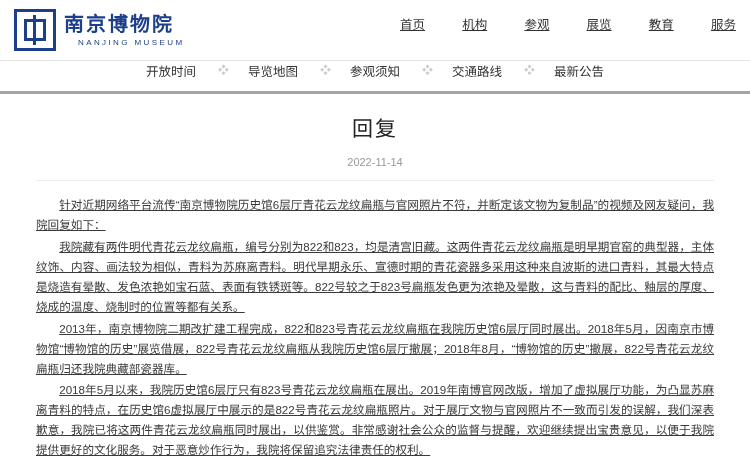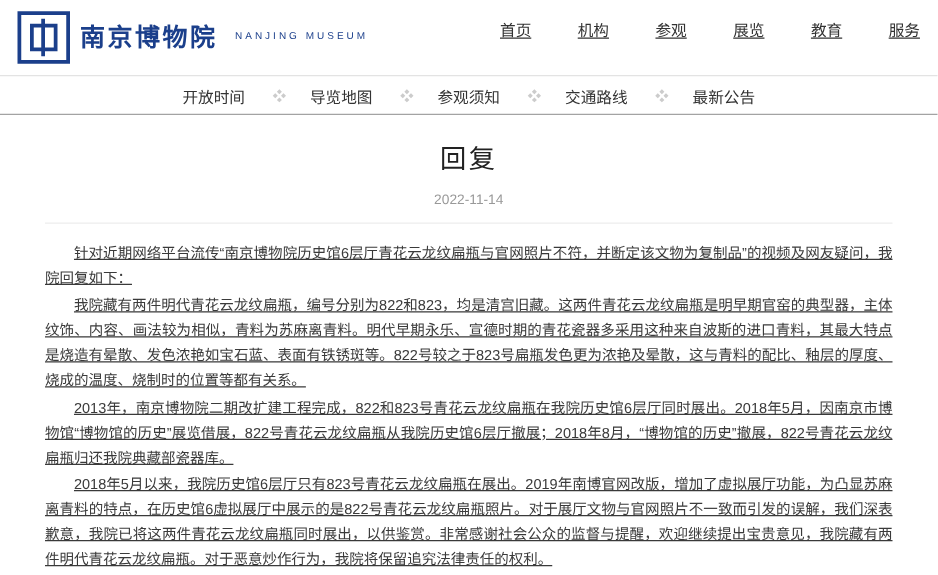--- a/index.html
+++ b/index.html
@@ -56,21 +56,21 @@
     content: "";
     position: absolute;
     left: 16px;
     top: 3px;
     width: 3px;
     bottom: 3px;
     background: #1b3f8b;
   }
   .brand-text {
     display: flex;
-    flex-direction: row;
+    flex-direction: column;
     justify-content: center;
     line-height: 1;
   }
   .brand-cn {
     font-family: "DejaVu Serif", "Liberation Serif", serif;
     font-size: 20px;
     font-weight: bold;
     color: #1b3f8b;
     letter-spacing: 2px;
   }
@@ -97,23 +97,23 @@
   .topnav a {
     color: #333;
     text-decoration: none;
     white-space: nowrap;
   }
 
   
   .subnav {
     height: 30px;
     border-top: 1px solid #e3e3e3;
-    border-bottom: 1px solid #a3a3a3;
-    display: flex;
-    align-items: center;
+    border-bottom: 3px solid #a3a3a3;
+    display: flex;
+    align-items: flex-start;
     justify-content: center;
     gap: 0px;
     font-size: 12.5px;
     color: #333;
     background: #fff;
   }
   .subnav .item {
     padding: 0 22px;
     white-space: nowrap;
   }
@@ -200,16 +200,16 @@
     <div class="doc-title">回复</div>
     <div class="doc-date">2022-11-14</div>
   </div>
 
   <div class="rule"></div>
 
   <div class="content">
     <p>针对近期网络平台流传“南京博物院历史馆6层厅青花云龙纹扁瓶与官网照片不符，并断定该文物为复制品”的视频及网友疑问，我院回复如下：</p>
     <p>我院藏有两件明代青花云龙纹扁瓶，编号分别为822和823，均是清宫旧藏。这两件青花云龙纹扁瓶是明早期官窑的典型器，主体纹饰、内容、画法较为相似，青料为苏麻离青料。明代早期永乐、宣德时期的青花瓷器多采用这种来自波斯的进口青料，其最大特点是烧造有晕散、发色浓艳如宝石蓝、表面有铁锈斑等。822号较之于823号扁瓶发色更为浓艳及晕散，这与青料的配比、釉层的厚度、烧成的温度、烧制时的位置等都有关系。</p>
     <p>2013年，南京博物院二期改扩建工程完成，822和823号青花云龙纹扁瓶在我院历史馆6层厅同时展出。2018年5月，因南京市博物馆“博物馆的历史”展览借展，822号青花云龙纹扁瓶从我院历史馆6层厅撤展；2018年8月，“博物馆的历史”撤展，822号青花云龙纹扁瓶归还我院典藏部瓷器库。</p>
-    <p>2018年5月以来，我院历史馆6层厅只有823号青花云龙纹扁瓶在展出。2019年南博官网改版，增加了虚拟展厅功能，为凸显苏麻离青料的特点，在历史馆6虚拟展厅中展示的是822号青花云龙纹扁瓶照片。对于展厅文物与官网照片不一致而引发的误解，我们深表歉意，我院已将这两件青花云龙纹扁瓶同时展出，以供鉴赏。非常感谢社会公众的监督与提醒，欢迎继续提出宝贵意见，我院藏有两件明代青花云龙纹扁瓶。对于恶意炒作行为，我院将保留追究法律责任的权利。</p>
+    <p>2018年5月以来，我院历史馆6层厅只有823号青花云龙纹扁瓶在展出。2019年南博官网改版，增加了虚拟展厅功能，为凸显苏麻离青料的特点，在历史馆6虚拟展厅中展示的是822号青花云龙纹扁瓶照片。对于展厅文物与官网照片不一致而引发的误解，我们深表歉意，我院已将这两件青花云龙纹扁瓶同时展出，以供鉴赏。非常感谢社会公众的监督与提醒，欢迎继续提出宝贵意见，以便于我院提供更好的文化服务。对于恶意炒作行为，我院将保留追究法律责任的权利。</p>
   </div>
 
 </div>
 
 </body></html>

